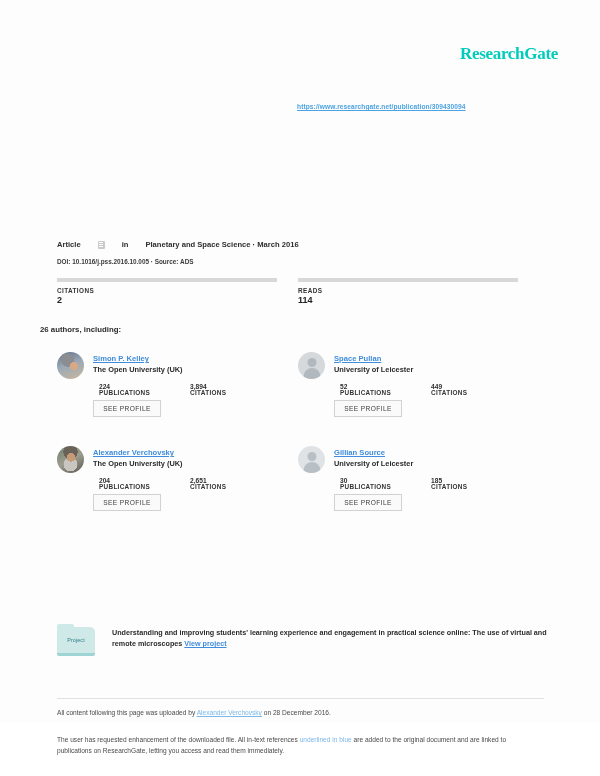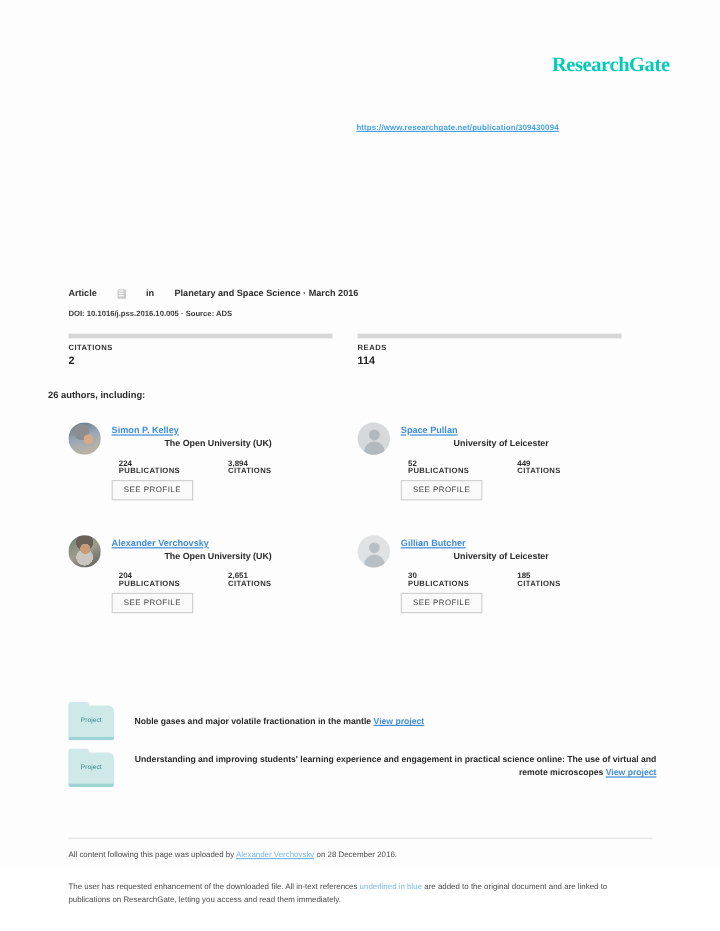--- a/index.html
+++ b/index.html
@@ -165,21 +165,20 @@
     color: #3f8ddb;
     white-space: nowrap;
   }
   .a-affil {
     position: absolute;
     left: 36px; top: 13px;
     font-size: 7.4px;
     font-weight: bold;
     color: #2b2b2b;
     white-space: nowrap;
-    margin-left: 44px;
   }
   .a-stats {
     position: absolute;
     left: 42px; top: 31px;
     display: flex;
     gap: 40px;
   }
   .a-stats .col { text-align: left; }
   .a-stats .num {
     font-size: 6.6px;
@@ -217,21 +216,21 @@
   }
   .project {
     position: absolute;
     left: 57px;
     width: 490px;
     display: flex;
     gap: 17px;
     align-items: flex-start;
   }
   .project.p0 { top: 588px; }
-  .project.p1 { top: 627px; text-align: right; }
+  .project.p1 { top: 627px; }
   .proj-badge {
     flex: 0 0 auto;
     width: 38px; height: 29px;
     background: #cfe9e9;
     border-bottom: 3px solid #9fd4d4;
     border-radius: 2px 5px 2px 2px;
     position: relative;
     display: flex;
     align-items: center;
     justify-content: center;
@@ -361,45 +360,36 @@
       <div class="col">
         <div class="num">2,651</div>
         <div class="cap">CITATIONS</div>
       </div>
     </div>
     <div class="see-profile">SEE PROFILE</div>
   </div>
 
   <div class="author a3">
     <div class="avatar ph ph1"></div>
-    <a class="a-name" href="#">Gillian Butcher</a>
+    <a class="a-name" href="#">Gillian Source</a>
     <div class="a-affil">University of Leicester</div>
     <div class="a-stats">
       <div class="col">
         <div class="num">30</div>
         <div class="cap">PUBLICATIONS</div>
       </div>
       <div class="col">
         <div class="num">185</div>
         <div class="cap">CITATIONS</div>
       </div>
     </div>
     <div class="see-profile">SEE PROFILE</div>
   </div>
 
 
-  <div class="project p0">
-    <div class="proj-badge">
-      <span>Project</span>
-    </div>
-    <div class="proj-text">
-      <span>Noble gases and major volatile fractionation in the mantle</span>
-      <a class="view-project" href="#">View project</a>
-    </div>
-  </div>
 
   <div class="project p1">
     <div class="proj-badge">
       <span>Project</span>
     </div>
     <div class="proj-text tall">
       <span>Understanding and improving students' learning experience and engagement in practical science online: The use of virtual and remote microscopes</span>
       <a class="view-project" href="#">View project</a>
     </div>
   </div>

